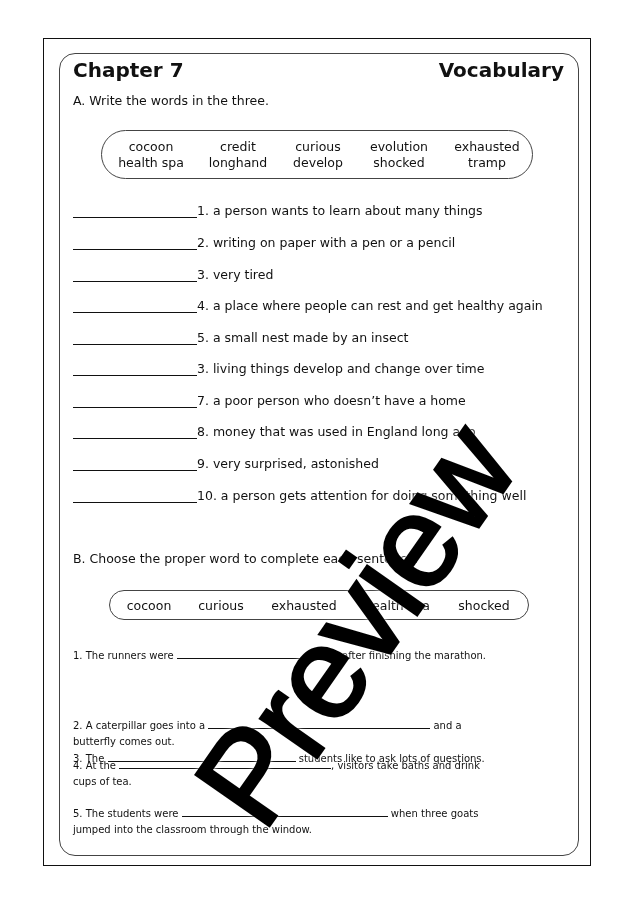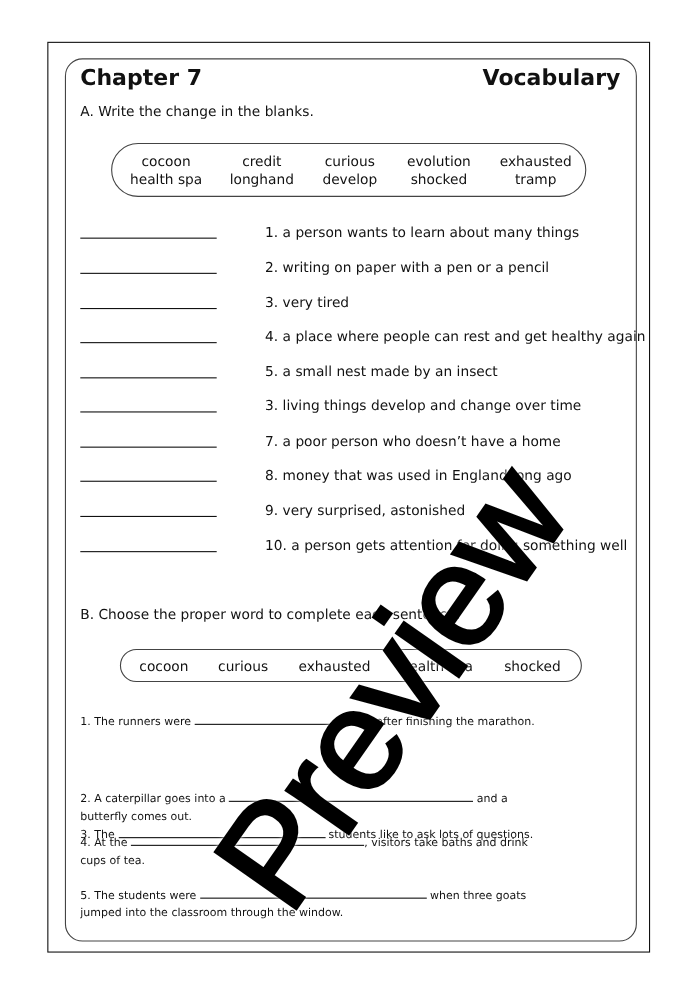--- a/index.html
+++ b/index.html
@@ -67,22 +67,21 @@
       line-height: 16px;
       transform: translateX(-50%);
       white-space: nowrap;
     }
     .def-row {
       position: absolute;
       left: 73px;
       font-size: 12.5px;
       white-space: nowrap;
       display: flex;
-      align-items: flex-start;
-      gap: 44px;
+      align-items: center;
     }
     .blank {
       display: inline-block;
       width: 124px;
       border-bottom: 1px solid #111;
       height: 13px;
     }
     .wordbox-b {
       position: absolute;
       left: 109px;
@@ -131,21 +130,21 @@
   </style>
 </head>
 <body>
 
 <div class="page-frame"></div>
 <div class="inner-box"></div>
 
 <div class="abs header-left">Chapter 7</div>
 <div class="abs header-right">Vocabulary</div>
 
-<div class="abs instr" style="top:93px;">A. Write the change in the blanks.</div>
+<div class="abs instr" style="top:93px;">A. Write the words in the three.</div>
 
 <div class="wordbox-a">
   <div class="wb-col" style="left:49px;">
     <div>cocoon</div>
     <div>health spa</div>
   </div>
   <div class="wb-col" style="left:136px;">
     <div>credit</div>
     <div>longhand</div>
   </div>

